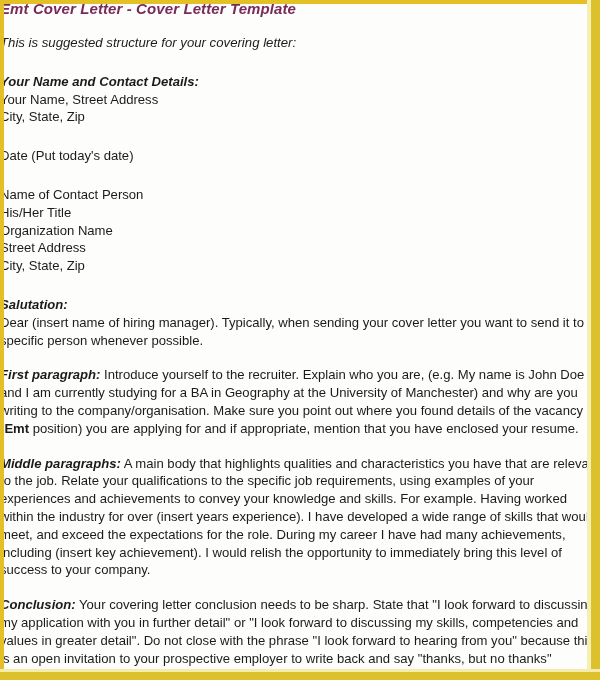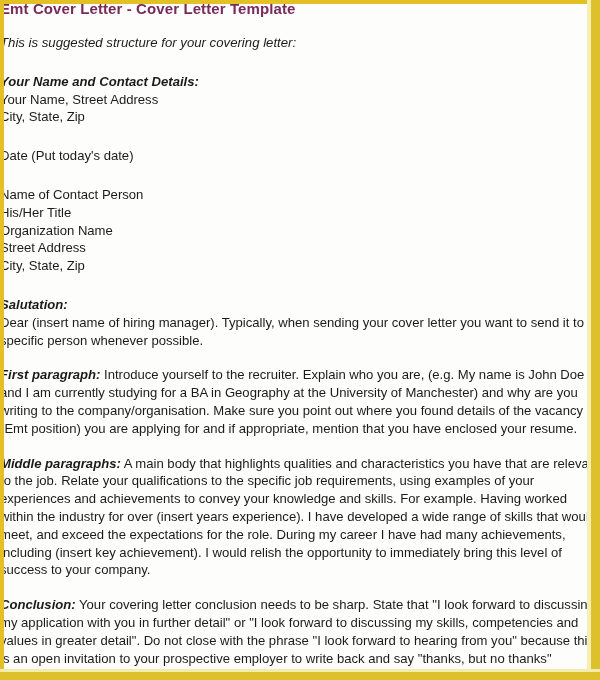--- a/index.html
+++ b/index.html
@@ -81,20 +81,21 @@
 
   .title {
     color: #7a2a5a;
     font-size: 15px;
     font-weight: bold;
     line-height: 17px;
     white-space: nowrap;
     letter-spacing: .1px;
     margin: 0 0 0 0;
     padding: 0;
+    font-style: italic;
   }
 
   .para {
     color: #1b1b1b;
     font-size: 13.1px;
     line-height: 17.8px;
     margin: 0;
     padding: 0;
     white-space: normal;
     width: 604px;
@@ -104,21 +105,21 @@
     font-style: italic;
     font-size: 13.2px;
   }
 
   .heading {
     font-weight: bold;
     font-style: italic;
   }
 
   .inline-b {
-    font-weight: normal;
+    font-weight: bold;
   }
 
   .gap-lg { height: 21px; }
   .gap-md { height: 17px; }
 
   .nowrap-line { white-space: nowrap; }
 
   
   .doc-inner {
     filter: blur(0.22px);

